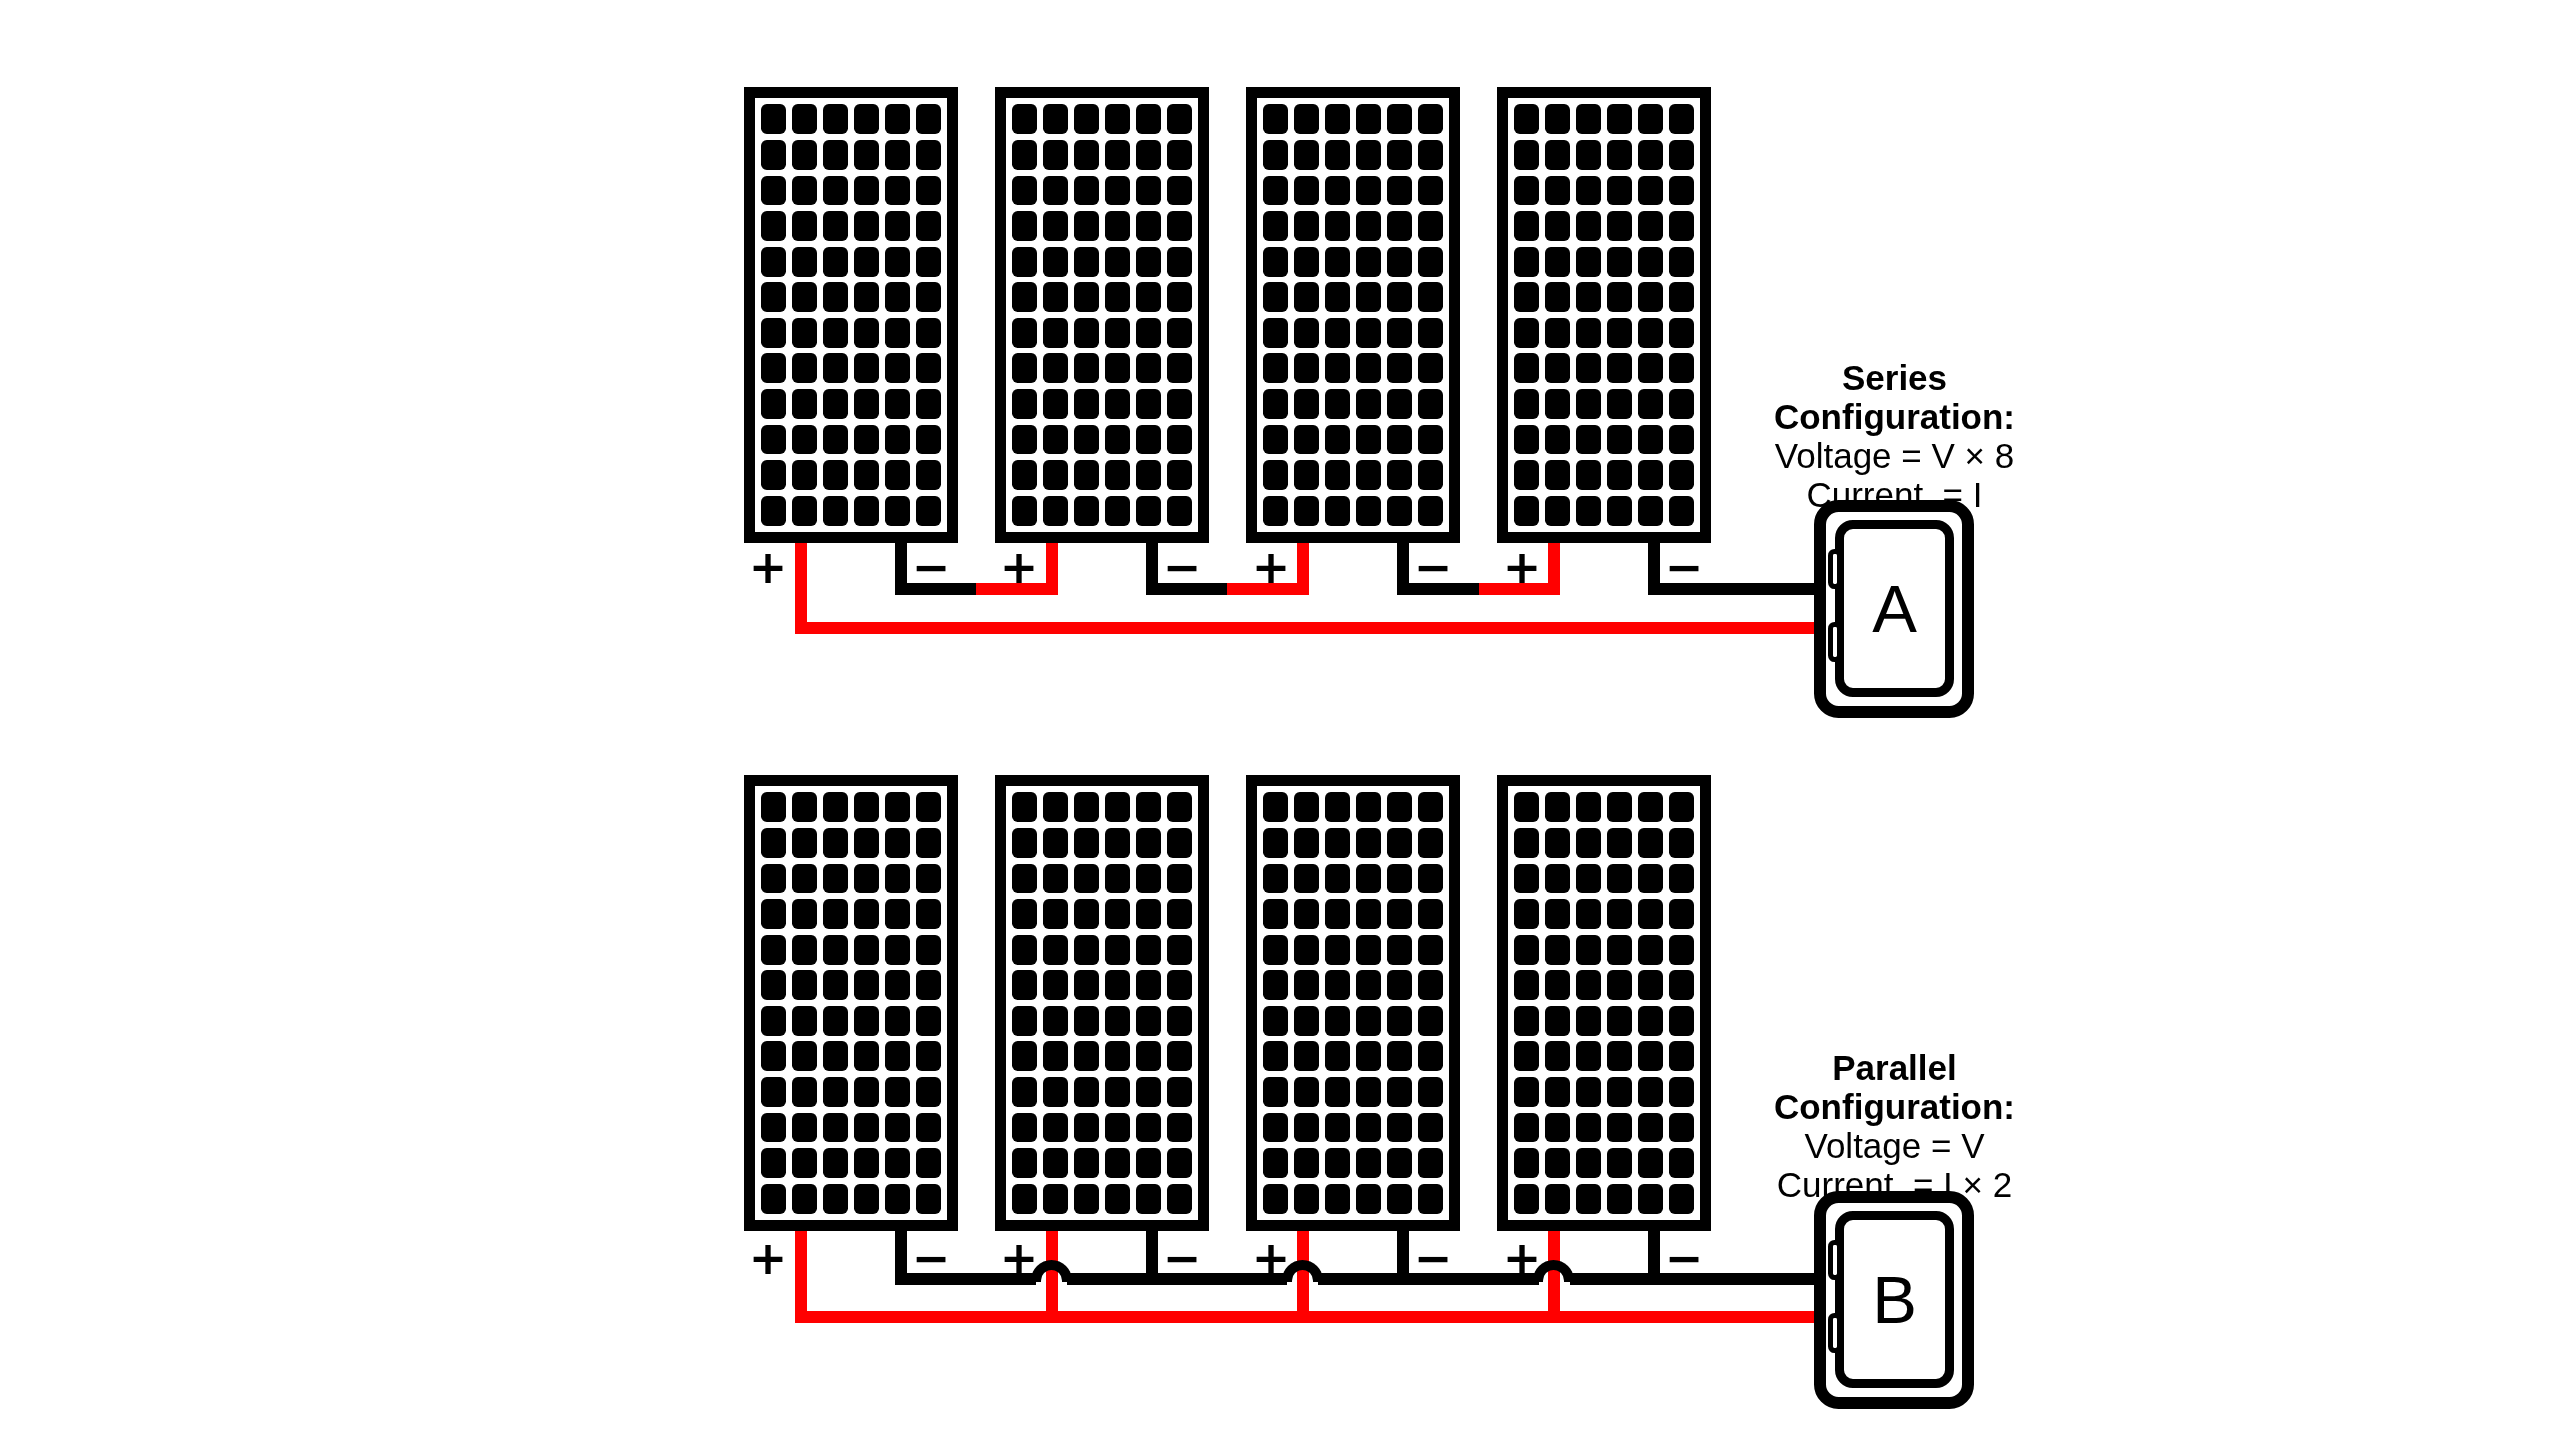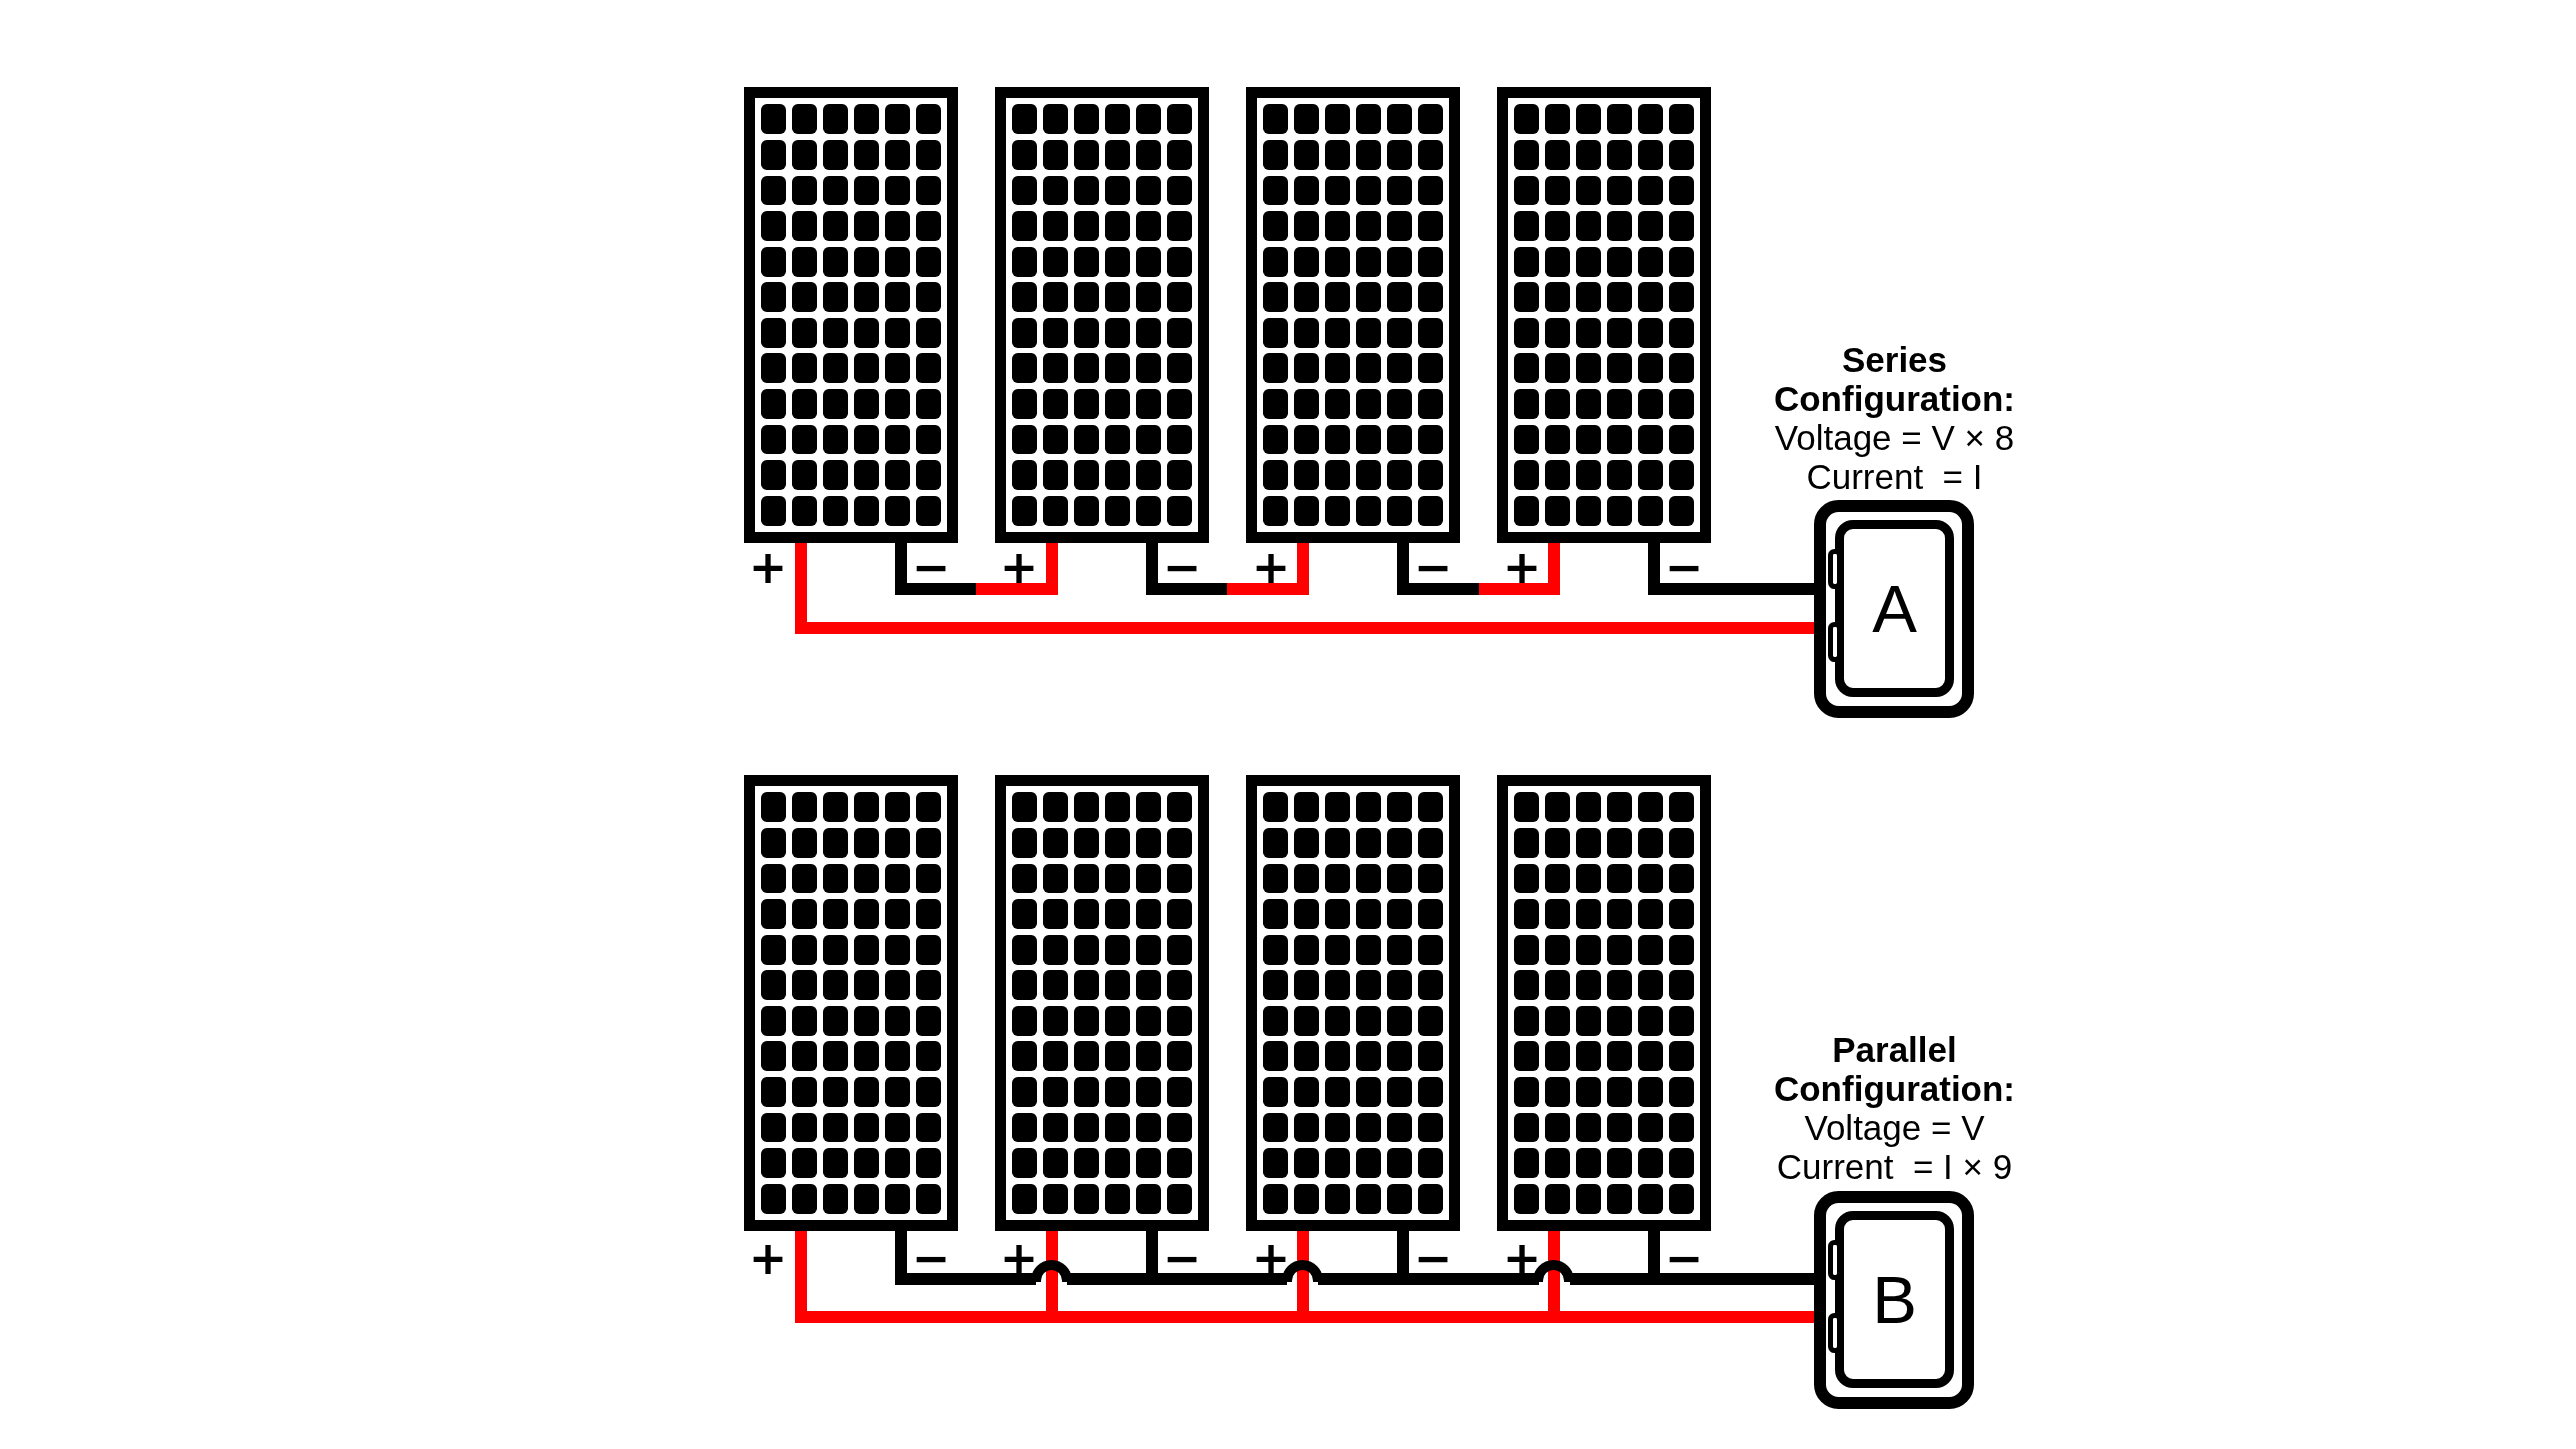--- a/index.html
+++ b/index.html
@@ -38,21 +38,21 @@
   
   .sym{
     position:absolute;transform:translate(-50%,-50%);
     font-family:"DejaVu Sans",sans-serif;font-weight:700;font-size:46px;
     color:var(--black,#000);z-index:4;line-height:1;
   }
 
   
   .cfg{
     position:absolute;width:361px;text-align:center;
-    font-size:35px;line-height:39px;color:var(--black,#000);
+    font-size:35px;line-height:39px;color:var(--black,#000);margin-top:18px;
   }
   .cfg div{white-space:pre;}
   .cfg .bold{font-weight:700;}
 
   
   .jbox{
     position:absolute;width:160px;height:218px;box-sizing:border-box;
     border:12.2px solid var(--black,#000);border-radius:24.5px;
     background:var(--bg,#fff);z-index:5;
   }
@@ -785,21 +785,21 @@
   <span class="sym" style="left:1182px;top:1258px">−</span>
   <span class="sym" style="left:1271px;top:1258px">+</span>
   <span class="sym" style="left:1433px;top:1258px">−</span>
   <span class="sym" style="left:1522px;top:1258px">+</span>
   <span class="sym" style="left:1684px;top:1258px">−</span>
 
   <div class="cfg" style="left:1714px;top:1030px">
     <div class="bold">Parallel</div>
     <div class="bold">Configuration:</div>
     <div>Voltage = V</div>
-    <div>Current  = I × 9</div>
+    <div>Current  = I × 2</div>
   </div>
 
   <div class="jbox" style="left:1814px;top:1191px">
     <div class="door">
       <span class="boxletter">B</span>
     </div>
     <div class="hinge top"></div>
     <div class="hinge bot"></div>
   </div>
 

